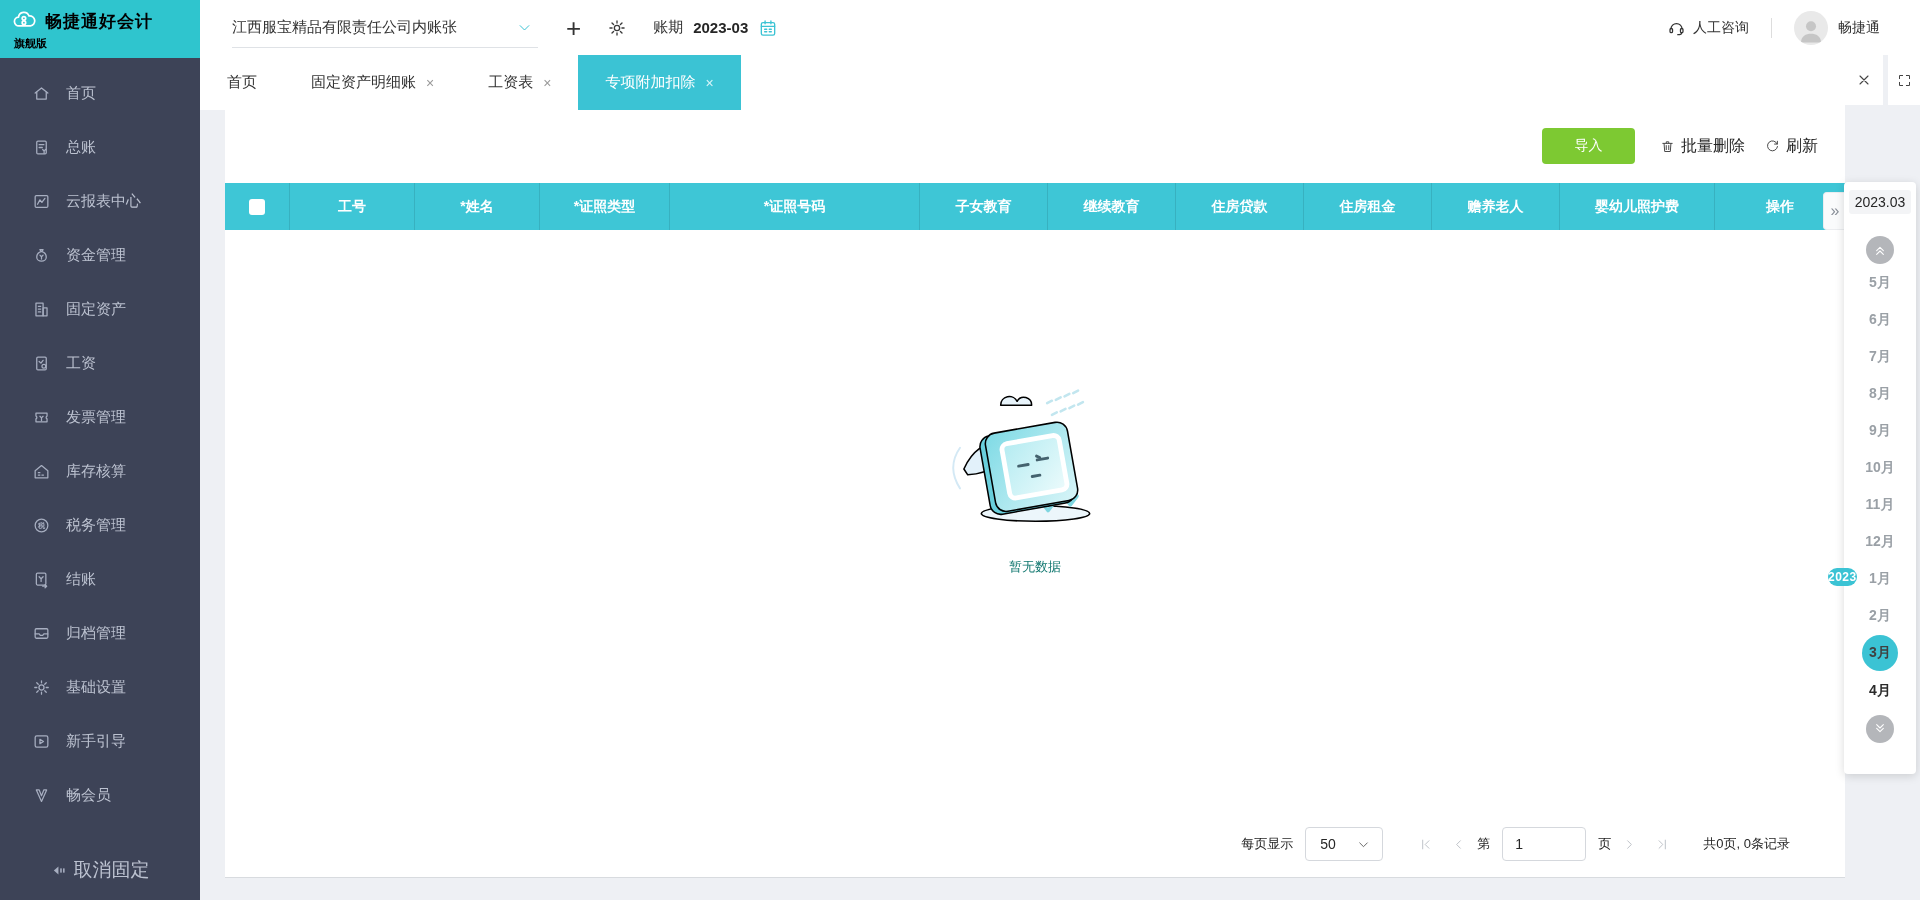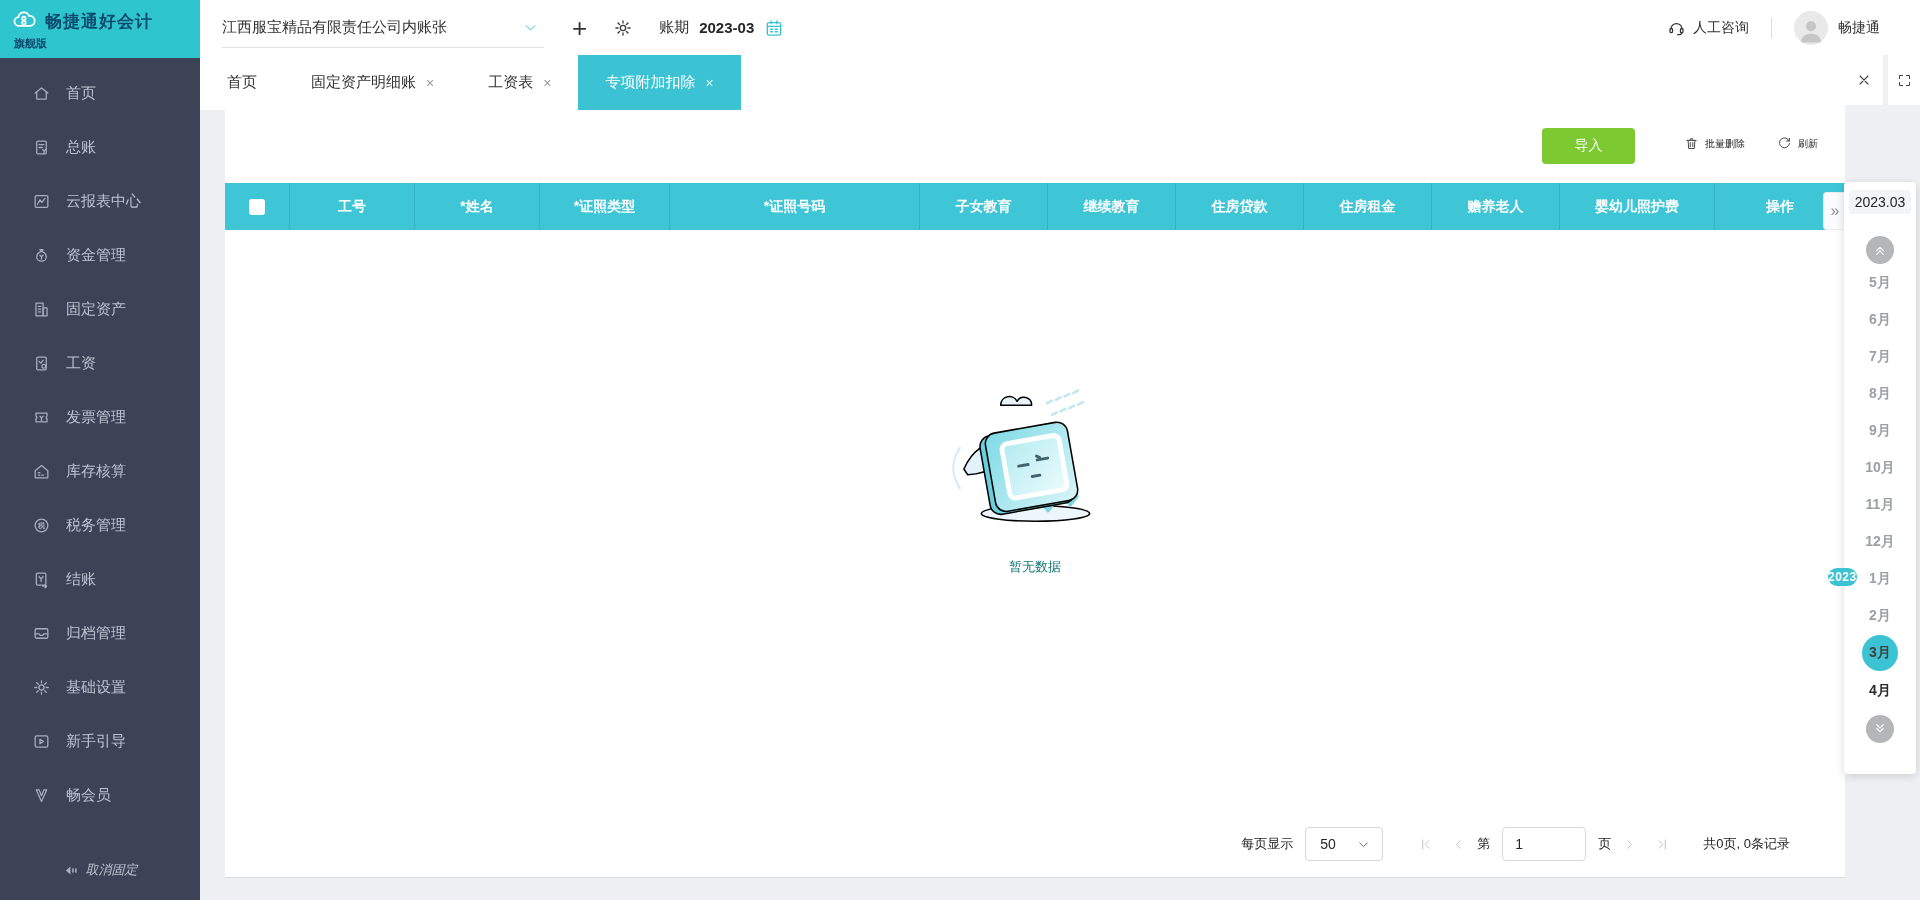--- a/index.html
+++ b/index.html
@@ -15,38 +15,38 @@
   }
   *{margin:0;padding:0;box-sizing:border-box;}
   html,body{width:1920px;height:900px;overflow:hidden;
     font-family:"Liberation Sans","DejaVu Sans",sans-serif;background:var(--page-bg);}
   .icon{display:inline-flex;align-items:center;justify-content:center;}
   .icon svg{display:block;}
   svg{fill:none;stroke:currentColor;stroke-width:1.6;stroke-linecap:round;stroke-linejoin:round;}
 
   
   .sidebar{position:absolute;left:0;top:0;width:200px;height:900px;background:var(--sidebar-bg);z-index:5;}
-  .logo{height:58px;background:var(--logo-bg);color:#0c4a6e;padding:8px 10px 0 12px;position:relative;}
+  .logo{height:58px;background:var(--logo-bg);color:#000000;padding:8px 10px 0 12px;position:relative;}
   .logo-row{display:flex;align-items:center;gap:7px;}
   .logo-row .icon{color:#fff;}
   .brand-name{font-size:17px;font-weight:bold;letter-spacing:1px;}
   .edition{font-size:11px;font-weight:bold;margin:2px 0 0 2px;}
   .menu{padding-top:8px;}
   .menu-item{height:54px;display:flex;align-items:center;gap:15px;padding-left:32px;
     color:var(--sidebar-text);cursor:pointer;}
   .menu-item .icon{color:#a7aec0;width:19px;height:19px;}
   .menu-label{font-size:15px;}
   .unpin{position:absolute;bottom:10px;left:0;width:100%;height:40px;display:flex;align-items:center;
-    justify-content:center;gap:6px;color:var(--sidebar-text);font-size:13px;cursor:pointer;font-style:italic;}
+    justify-content:center;gap:6px;color:var(--sidebar-text);font-size:19px;cursor:pointer;}
   .unpin .icon{color:#a7aec0;}
 
   
   .topbar{position:absolute;left:200px;top:0;right:0;height:55px;background:#fff;display:flex;align-items:center;}
-  .company-group{position:relative;height:100%;display:flex;align-items:center;gap:76px;
-    margin-left:22px;padding-right:6px;cursor:pointer;}
+  .company-group{position:relative;height:100%;display:flex;align-items:center;gap:60px;
+    margin-left:32px;padding-right:6px;cursor:pointer;}
   .company-group:after{content:"";position:absolute;left:0;right:0;bottom:7px;border-bottom:1px solid #dfe2e6;}
   .company-name{font-size:15px;color:#333;}
   .chevron-teal{color:var(--brand);}
   .tb-plus{font-size:26px;color:#333;font-weight:300;margin-left:28px;cursor:pointer;line-height:1;}
   .tb-gear{margin-left:26px;color:#3a3a3a;cursor:pointer;}
   .period{display:flex;align-items:center;margin-left:26px;gap:10px;}
   .period-label{font-size:15px;color:#333;}
   .period-value{font-size:15px;color:#262626;font-weight:bold;}
   .cal-icon{color:var(--brand);cursor:pointer;}
   .tb-spacer{flex:1;}
@@ -70,21 +70,21 @@
   .tab-action:last-child{width:32px;}
 
   
   .content{position:absolute;left:200px;top:110px;right:0;bottom:0;background:var(--page-bg);}
   .panel{position:absolute;left:25px;top:0;width:1620px;bottom:22px;background:#fff;
     border-bottom:1px solid #d8dbdf;}
   .toolbar{position:relative;height:73px;}
   .btn-import{position:absolute;right:210px;top:18px;width:93px;height:36px;background:var(--import-green);
     color:#fff;font-size:14px;border:none;border-radius:4px;cursor:pointer;
     font-family:inherit;display:flex;align-items:center;justify-content:center;}
-  .tool-link{position:absolute;top:26px;display:flex;align-items:center;gap:6px;font-size:10px;
+  .tool-link{position:absolute;top:26px;display:flex;align-items:center;gap:6px;font-size:16px;
     color:#262626;cursor:pointer;}
   .tool-link .icon{color:#4a4a4a;}
   .tool-batch{right:100px;}
   .tool-refresh{right:27px;}
 
   .thead{display:flex;height:47px;background:var(--table-header);}
   .th{display:flex;align-items:center;justify-content:center;color:#fff;font-size:14px;font-weight:bold;
     border-right:1px solid rgba(0,0,0,0.10);}
   .th:last-child{border-right:none;}
   .checkbox{width:16px;height:16px;background:#fff;border-radius:3px;cursor:pointer;}

